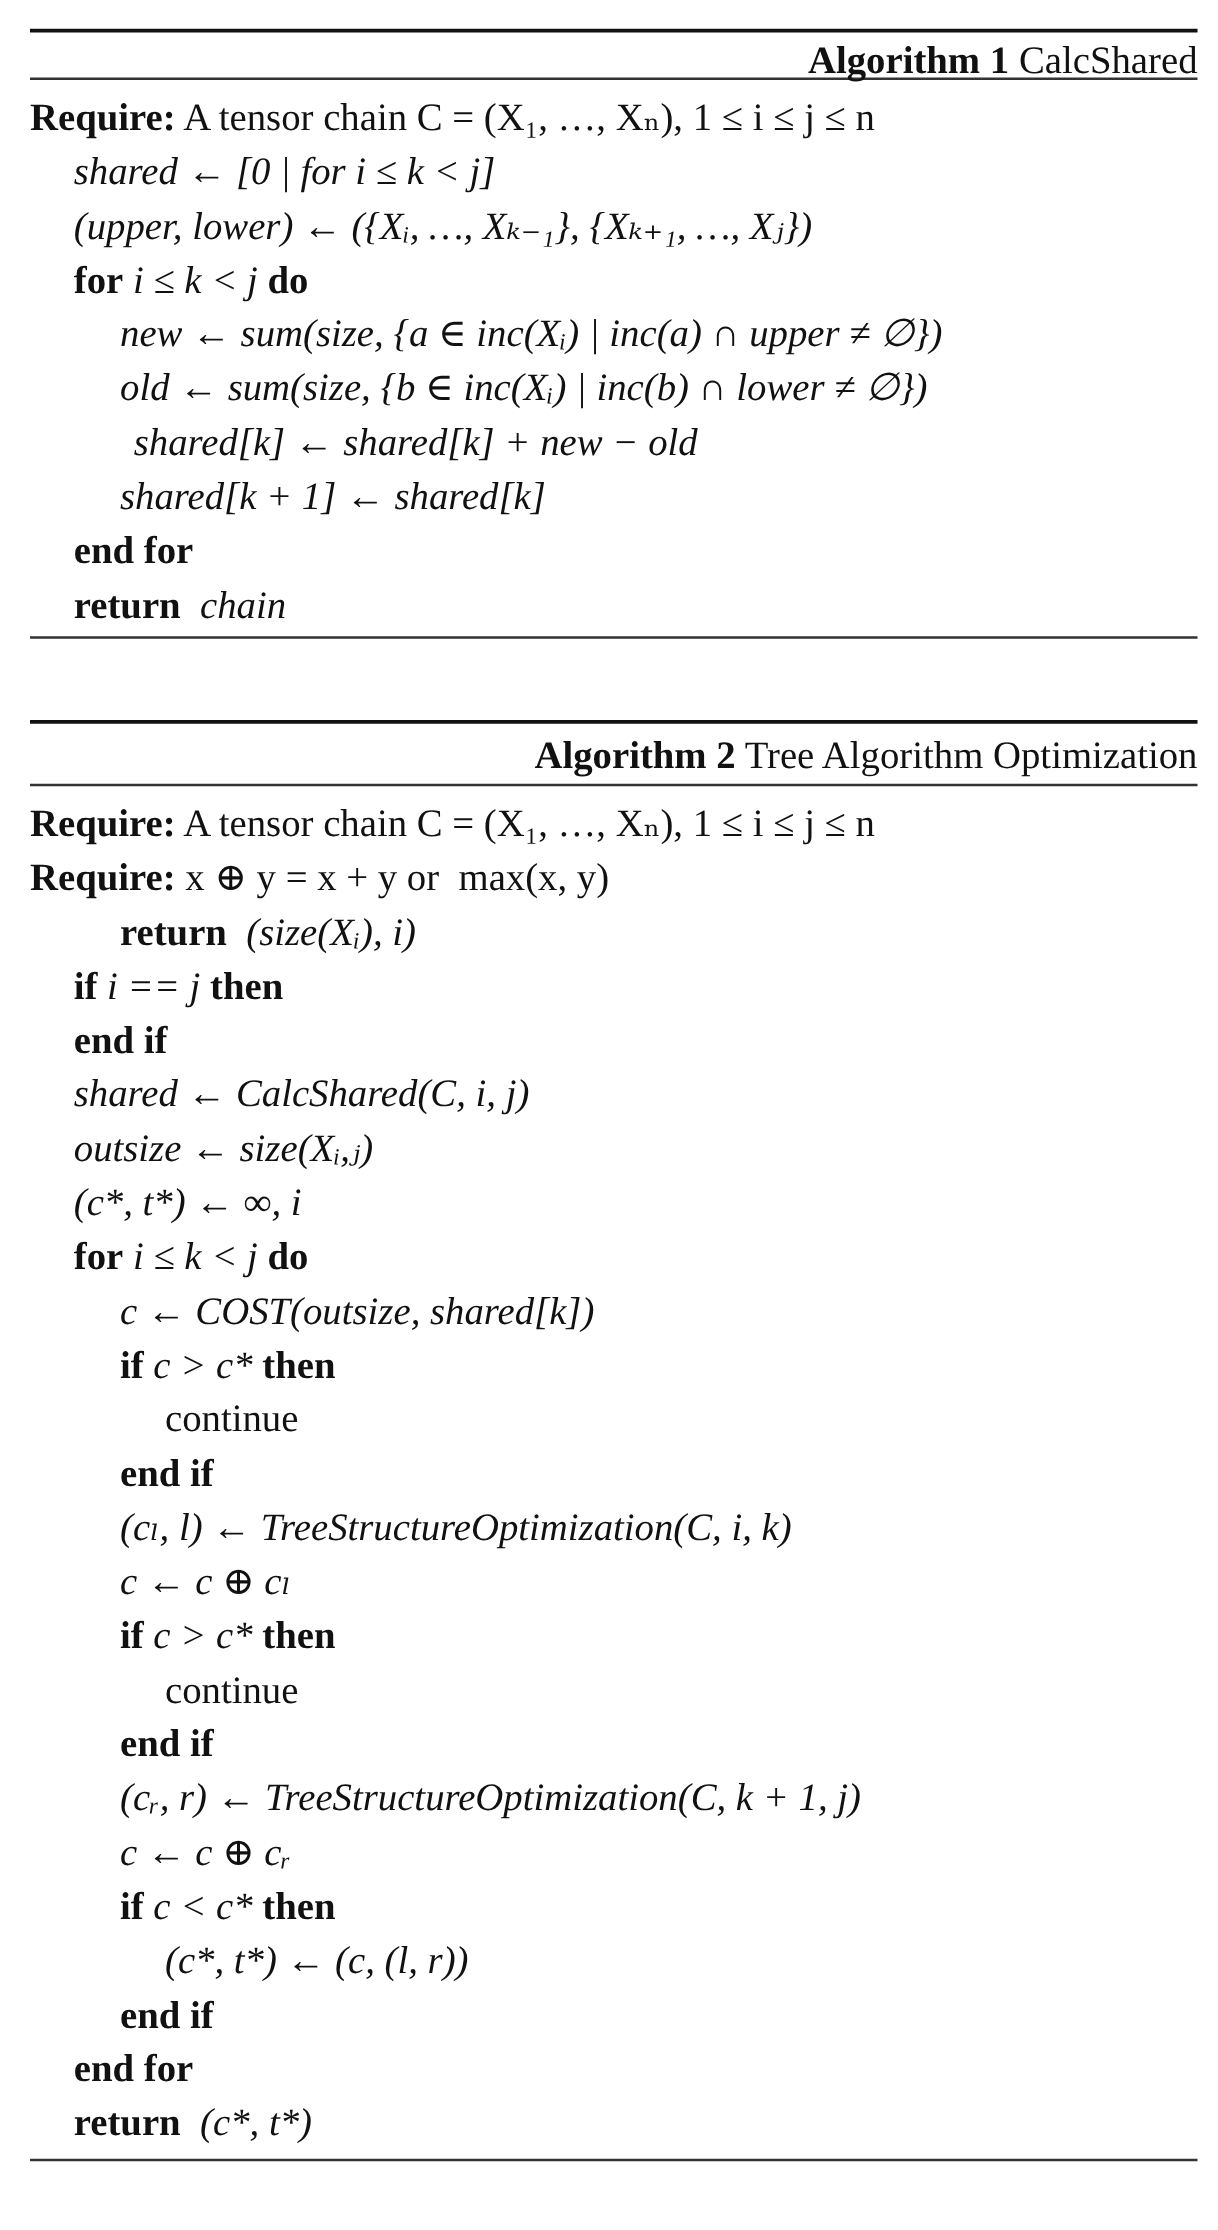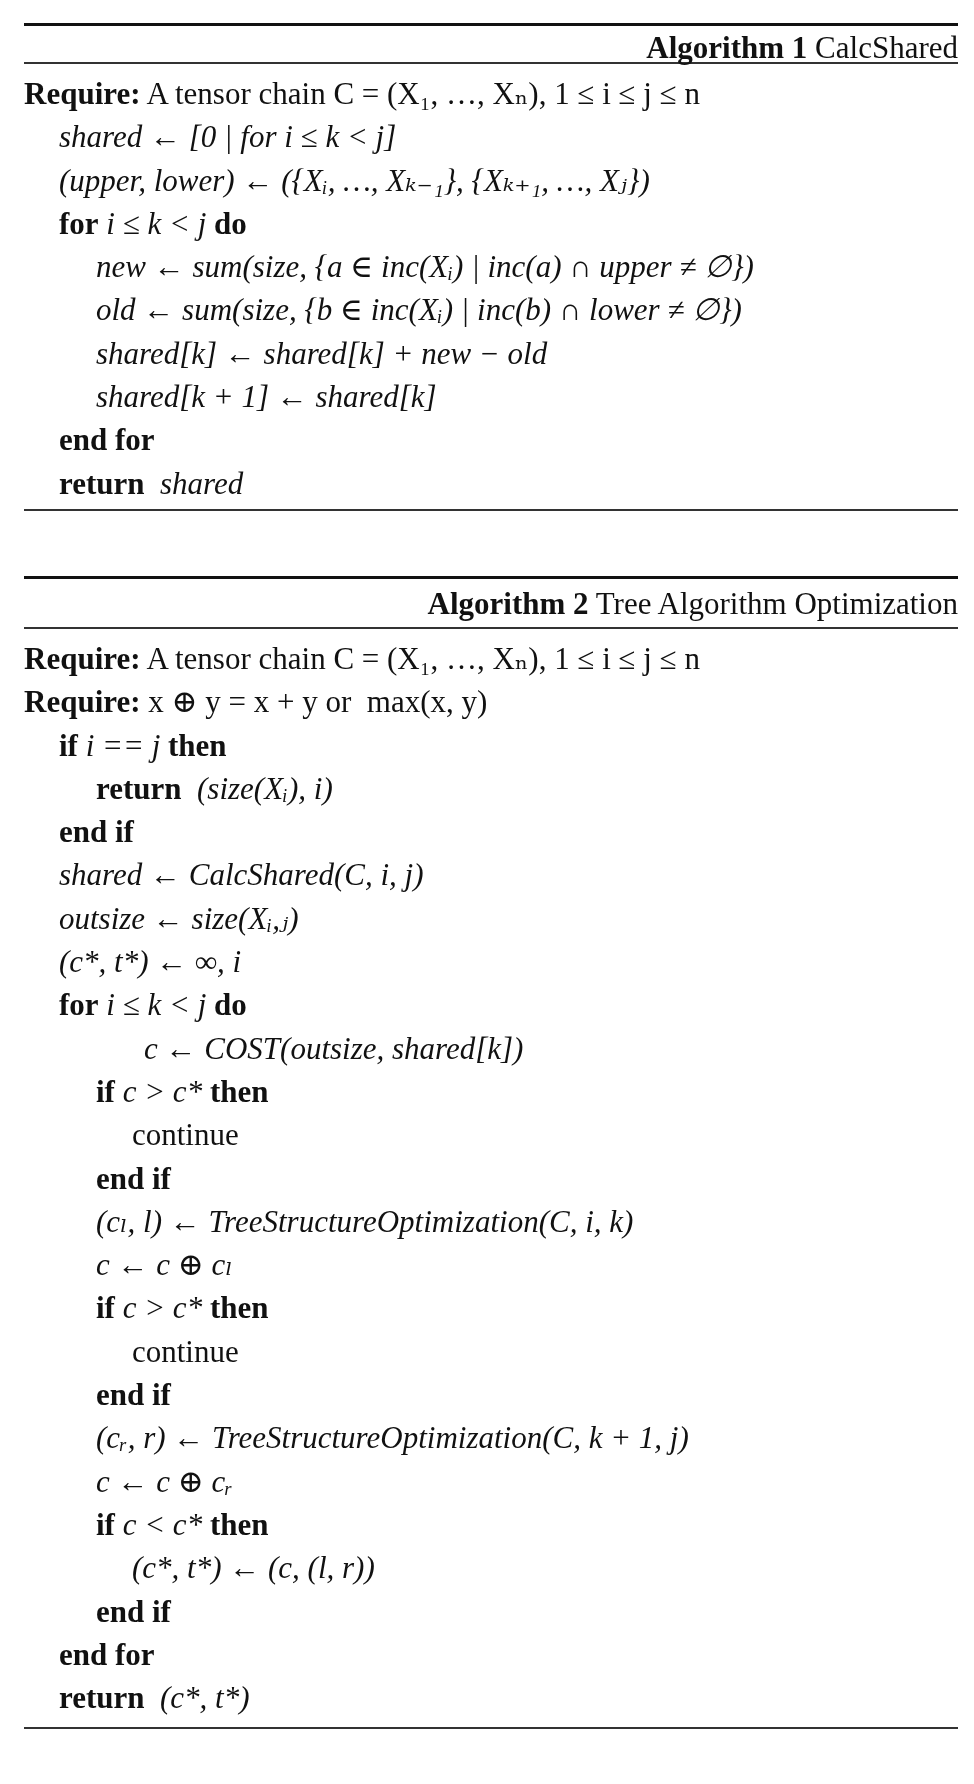--- a/index.html
+++ b/index.html
@@ -39,46 +39,46 @@
     <span>CalcShared</span>
   </div>
   <div class="rule-mid"></div>
   <div class="body" id="algo-body-0">
       <div class="line ind0"><span class="kw">Require:</span><span class="" style="white-space: pre;"> A tensor chain C = (X₁, …, Xₙ), 1 ≤ i ≤ j ≤ n</span></div>
       <div class="line ind1"><span class="m" style="white-space: pre;">shared ← [0 | for i ≤ k &lt; j]</span></div>
       <div class="line ind1"><span class="m" style="white-space: pre;">(upper, lower) ← ({Xᵢ, …, Xₖ₋₁}, {Xₖ₊₁, …, Xⱼ})</span></div>
       <div class="line ind1"><span class="kw">for</span><span class="m" style="white-space: pre;"> i ≤ k &lt; j </span><span class="kw">do</span></div>
       <div class="line ind2"><span class="m" style="white-space: pre;">new ← sum(size, {a ∈ inc(Xᵢ) | inc(a) ∩ upper ≠ ∅})</span></div>
       <div class="line ind2"><span class="m" style="white-space: pre;">old ← sum(size, {b ∈ inc(Xᵢ) | inc(b) ∩ lower ≠ ∅})</span></div>
-      <div class="line ind2"><span class="m" style="white-space: pre;">shared[k] ← shared[k] + new − old</span></div>
+      <div class="line ind2"><span class="m" style="white-space: pre; margin-left: 11px;">shared[k] ← shared[k] + new − old</span></div>
       <div class="line ind2"><span class="m" style="white-space: pre;">shared[k + 1] ← shared[k]</span></div>
       <div class="line ind1"><span class="kw">end for</span></div>
-      <div class="line ind1"><span class="kw">return</span><span class="m" style="white-space: pre;">  shared</span></div>
+      <div class="line ind1"><span class="kw">return</span><span class="m" style="white-space: pre;">  chain</span></div>
     </div>
   <div class="rule-bot" style="margin-top:4px;"></div>
 </div>
 
 <div class="algo" style="top:576px;">
   <div class="rule-top"></div>
   <div class="caption" style="height:46px;line-height:46px;">
     <span class="lbl">Algorithm 2</span>
     <span>Tree Algorithm Optimization</span>
   </div>
   <div class="rule-mid"></div>
   <div class="body" id="algo-body-1">
       <div class="line ind0"><span class="kw">Require:</span><span class="" style="white-space: pre;"> A tensor chain C = (X₁, …, Xₙ), 1 ≤ i ≤ j ≤ n</span></div>
       <div class="line ind0"><span class="kw">Require:</span><span class="" style="white-space: pre;"> x ⊕ y = x + y or  max(x, y)</span></div>
+      <div class="line ind2"><span class="kw">return</span><span class="m" style="white-space: pre;">  (size(Xᵢ), i)</span></div>
       <div class="line ind1"><span class="kw">if</span><span class="m" style="white-space: pre;"> i == j </span><span class="kw">then</span></div>
-      <div class="line ind2"><span class="kw">return</span><span class="m" style="white-space: pre;">  (size(Xᵢ), i)</span></div>
       <div class="line ind1"><span class="kw">end if</span></div>
       <div class="line ind1"><span class="m" style="white-space: pre;">shared ← CalcShared(C, i, j)</span></div>
       <div class="line ind1"><span class="m" style="white-space: pre;">outsize ← size(Xᵢ,ⱼ)</span></div>
       <div class="line ind1"><span class="m" style="white-space: pre;">(c*, t*) ← ∞, i</span></div>
       <div class="line ind1"><span class="kw">for</span><span class="m" style="white-space: pre;"> i ≤ k &lt; j </span><span class="kw">do</span></div>
-      <div class="line ind2"><span class="m" style="white-space: pre; margin-left: 48px;">c ← COST(outsize, shared[k])</span></div>
+      <div class="line ind2"><span class="m" style="white-space: pre;">c ← COST(outsize, shared[k])</span></div>
       <div class="line ind2"><span class="kw">if</span><span class="m" style="white-space: pre;"> c &gt; c* </span><span class="kw">then</span></div>
       <div class="line ind3"><span class="" style="white-space: pre;">continue</span></div>
       <div class="line ind2"><span class="kw">end if</span></div>
       <div class="line ind2"><span class="m" style="white-space: pre;">(cₗ, l) ← TreeStructureOptimization(C, i, k)</span></div>
       <div class="line ind2"><span class="m" style="white-space: pre;">c ← c ⊕ cₗ</span></div>
       <div class="line ind2"><span class="kw">if</span><span class="m" style="white-space: pre;"> c &gt; c* </span><span class="kw">then</span></div>
       <div class="line ind3"><span class="" style="white-space: pre;">continue</span></div>
       <div class="line ind2"><span class="kw">end if</span></div>
       <div class="line ind2"><span class="m" style="white-space: pre; font-family: Liberation Serif, serif;">(cᵣ, r) ← TreeStructureOptimization(C, k + 1, j)</span></div>
       <div class="line ind2"><span class="m" style="white-space: pre;">c ← c ⊕ cᵣ</span></div>

